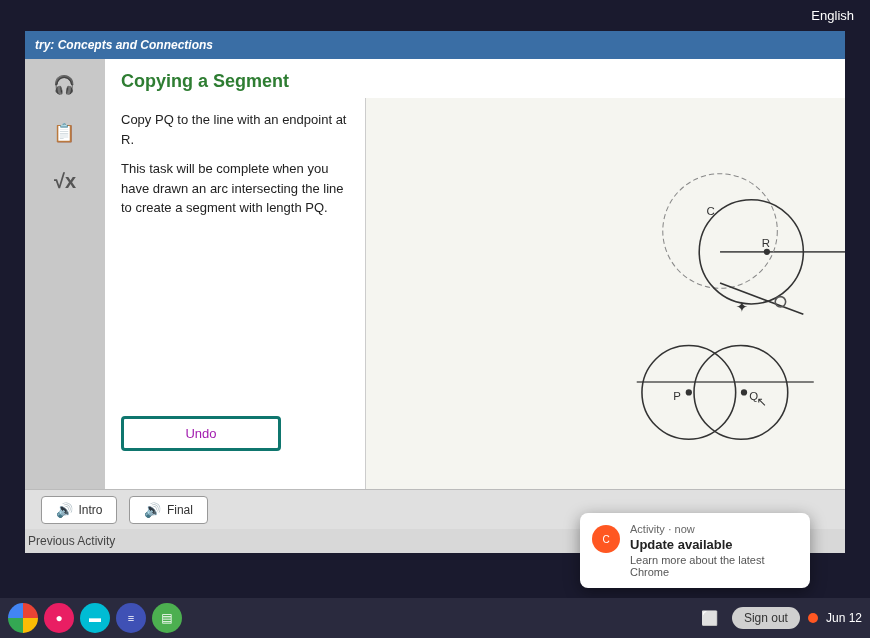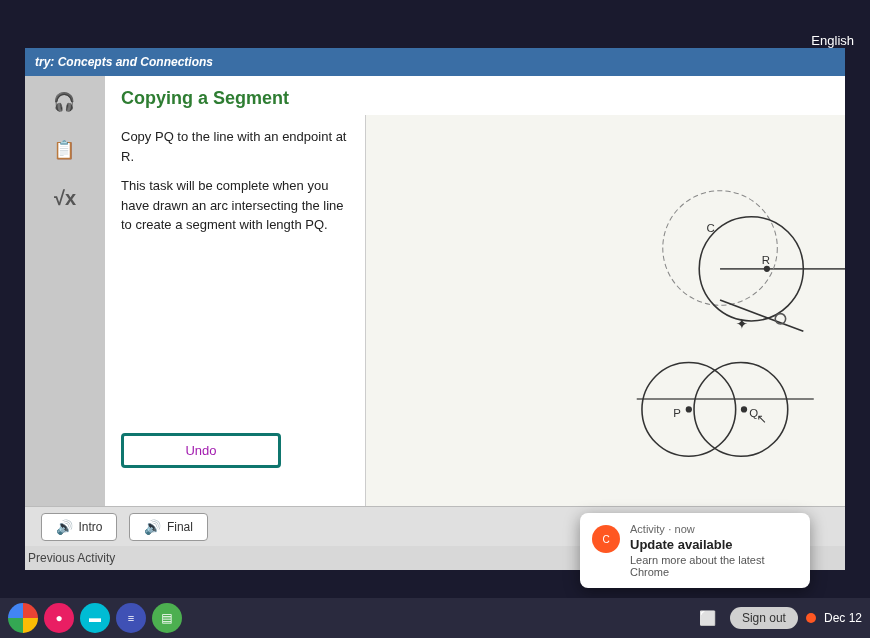--- a/index.html
+++ b/index.html
@@ -8,24 +8,24 @@
       height: 638px;
       background: #1a1a2e;
       font-family: Arial, sans-serif;
       overflow: hidden;
       position: relative;
     }
 
     
     .top-bar {
       width: 100%;
-      height: 48px;
+      height: 31px;
       background: #1a1a2e;
       display: flex;
-      align-items: flex-end;
+      align-items: center;
       justify-content: flex-end;
       padding-right: 16px;
     }
     .top-bar-english {
       color: white;
       font-size: 13px;
       font-weight: 500;
     }
 
     
@@ -403,15 +403,15 @@
 
   <div class="taskbar-icon" style="background:#e91e63; color:white; font-size:12px;">●</div>
   <div class="taskbar-icon" style="background:#00bcd4; color:white; font-size:12px;">▬</div>
   <div class="taskbar-icon" style="background:#3f51b5; color:white; font-size:11px;">≡</div>
   <div class="taskbar-icon" style="background:#4caf50; color:white; font-size:12px;">▤</div>
 
   <div class="taskbar-right">
     <div class="taskbar-screen-icon">⬜</div>
     <button class="sign-out-btn">Sign out</button>
     <div class="taskbar-dot" style="background:#ff5722;"></div>
-    <span class="taskbar-date">Dec 12</span>
+    <span class="taskbar-date">Jun 12</span>
   </div>
 </div>
 
 </body></html>

